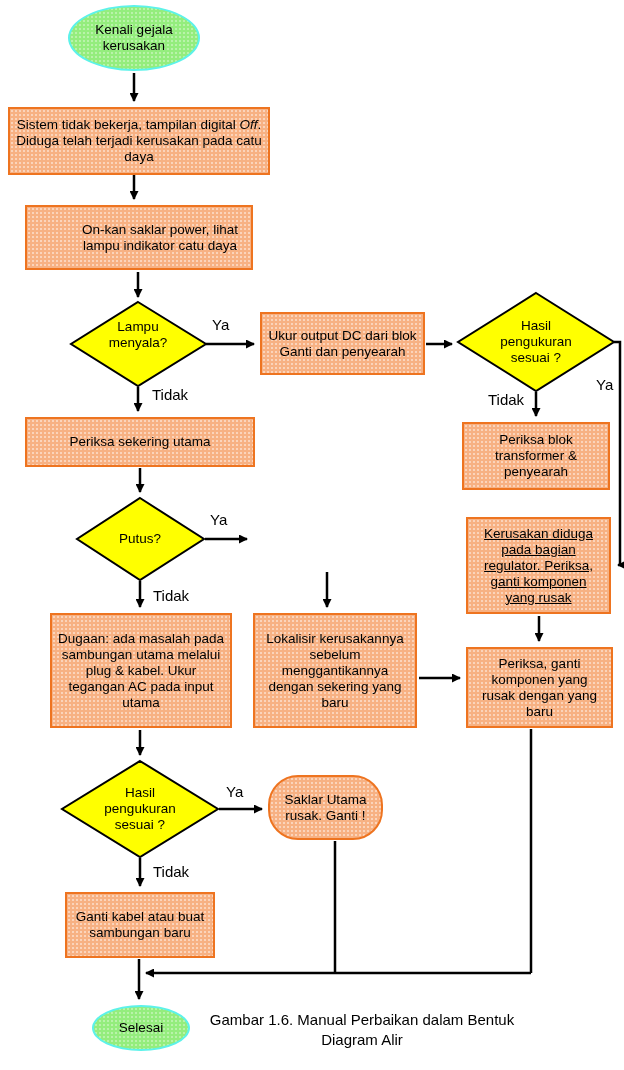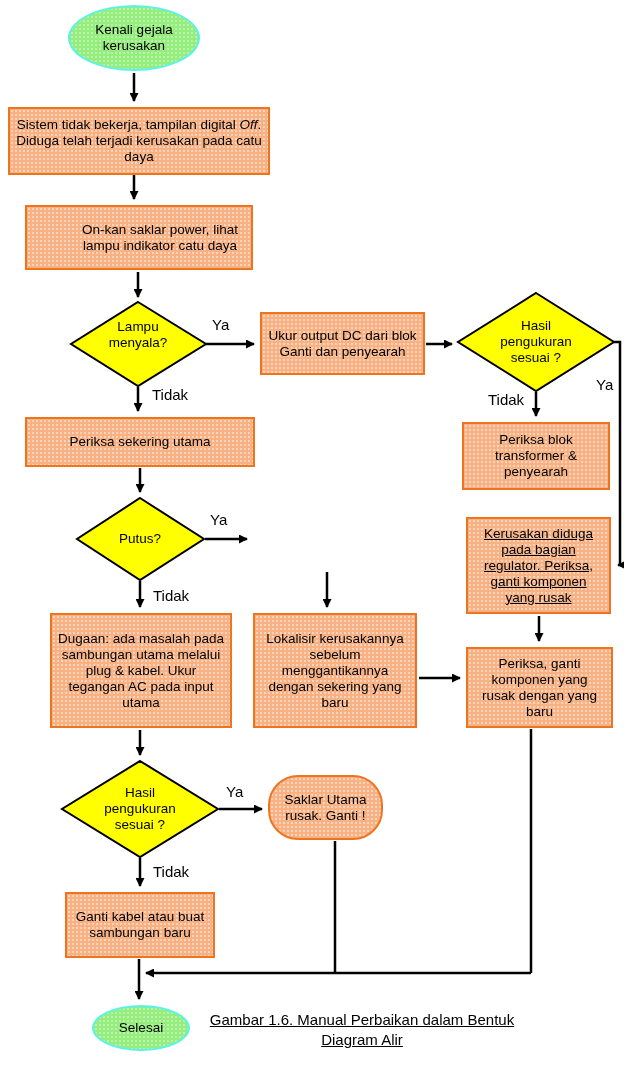--- a/index.html
+++ b/index.html
@@ -22,21 +22,21 @@
   }
   .terminal{
     background-color:#94ED7D;
     background-image:radial-gradient(rgba(255,255,255,0.35) 1px, transparent 1.3px);
     background-size:4px 4px;
     border:2px solid #5CF2EA;
     border-radius:50%;
   }
   .decision-label{position:absolute;text-align:center;font-size:13.5px;line-height:16px;}
   .edge-label{position:absolute;font-size:15px;line-height:16px;}
-  .caption{position:absolute;text-align:center;font-size:15px;line-height:20px;text-decoration:underline;}
+  .caption{position:absolute;text-align:center;font-size:15px;line-height:20px;}
   .italic{font-style:italic;}
 </style>
 </head>
 <body>
 
 <div id="stage">
 
   <svg id="wires" viewBox="0 0 624 1070" xmlns="http://www.w3.org/2000/svg">
     <defs>
       <marker id="arr" markerWidth="10" markerHeight="9" refX="8" refY="4.5" orient="auto" markerUnits="userSpaceOnUse">

